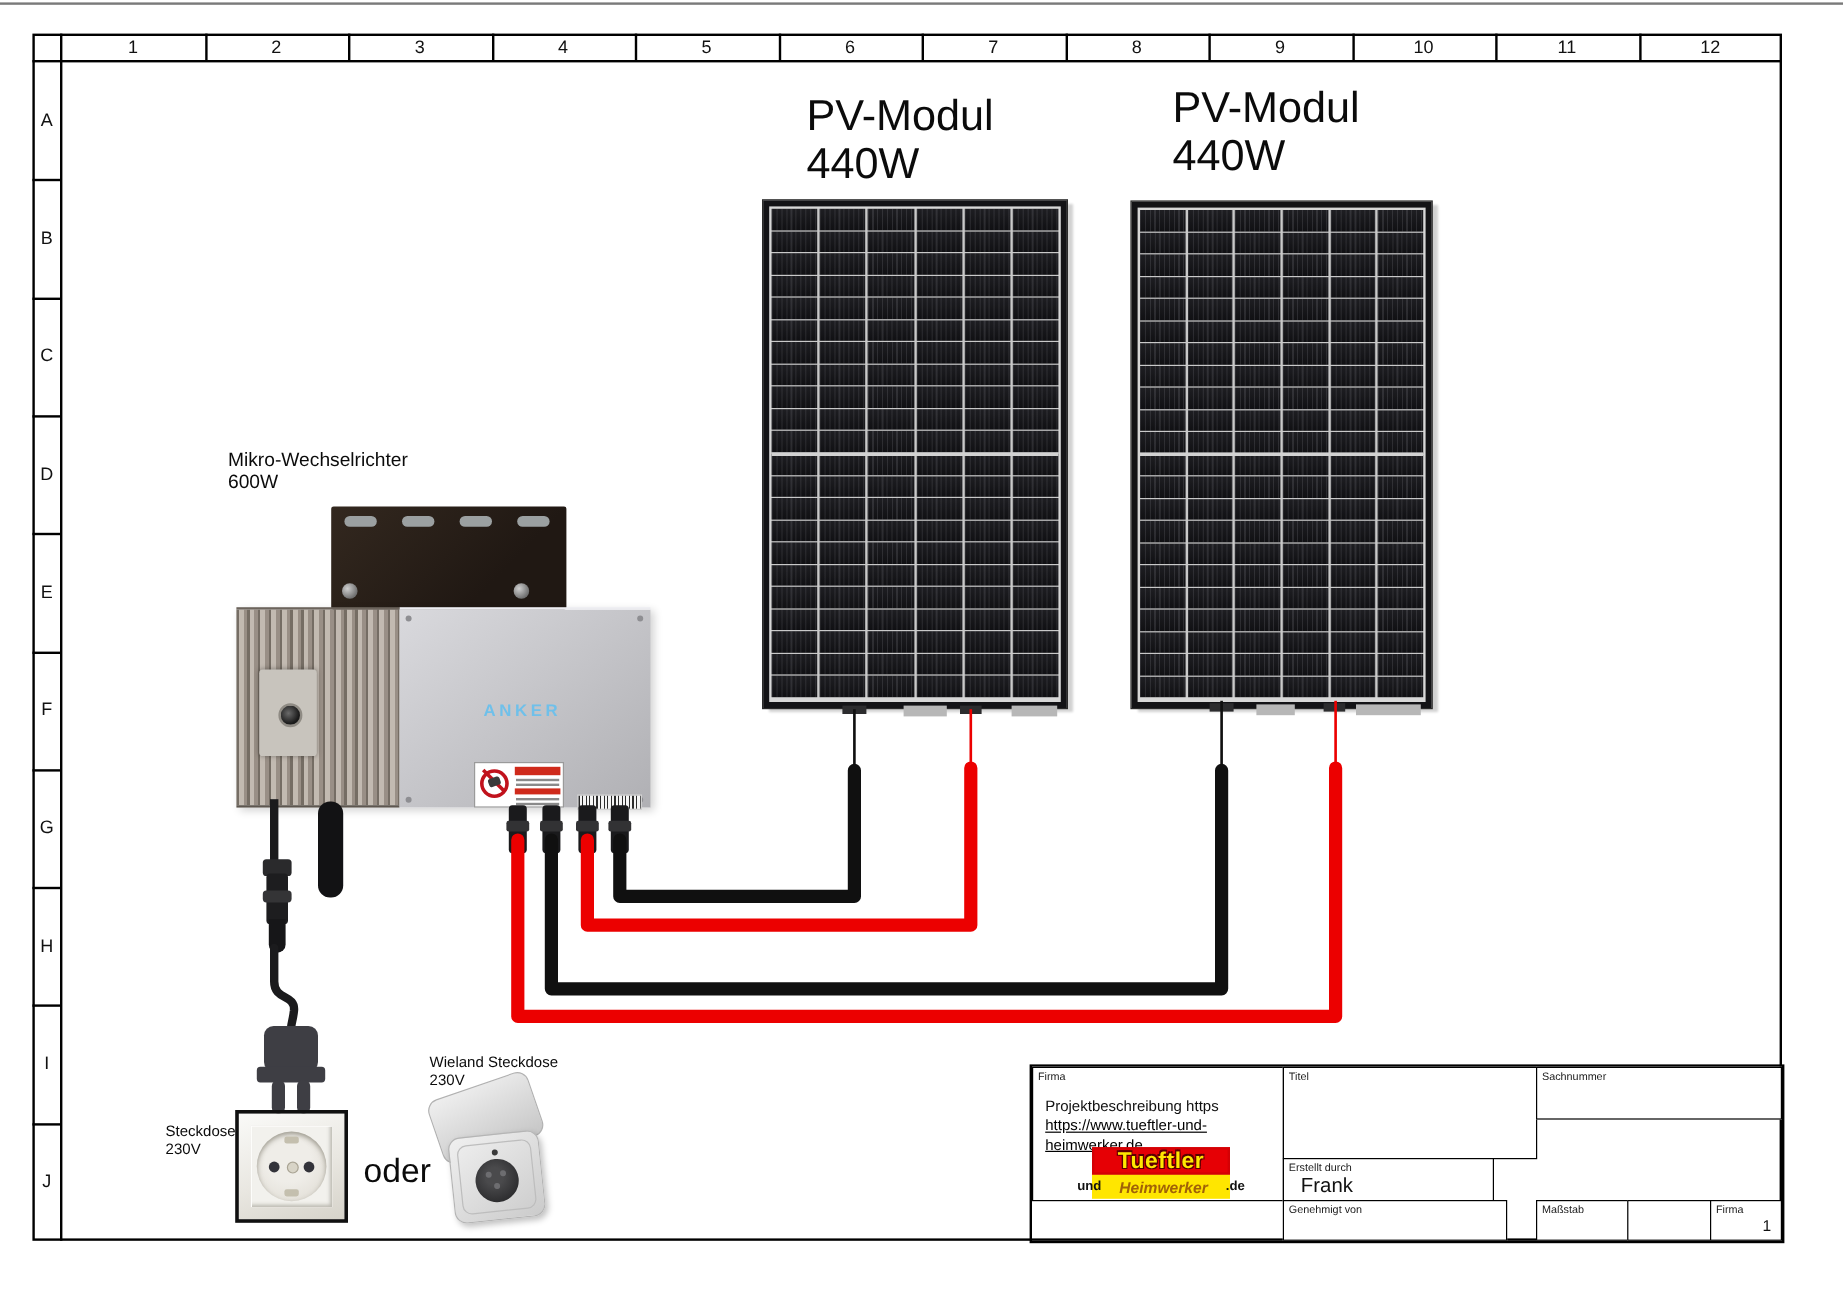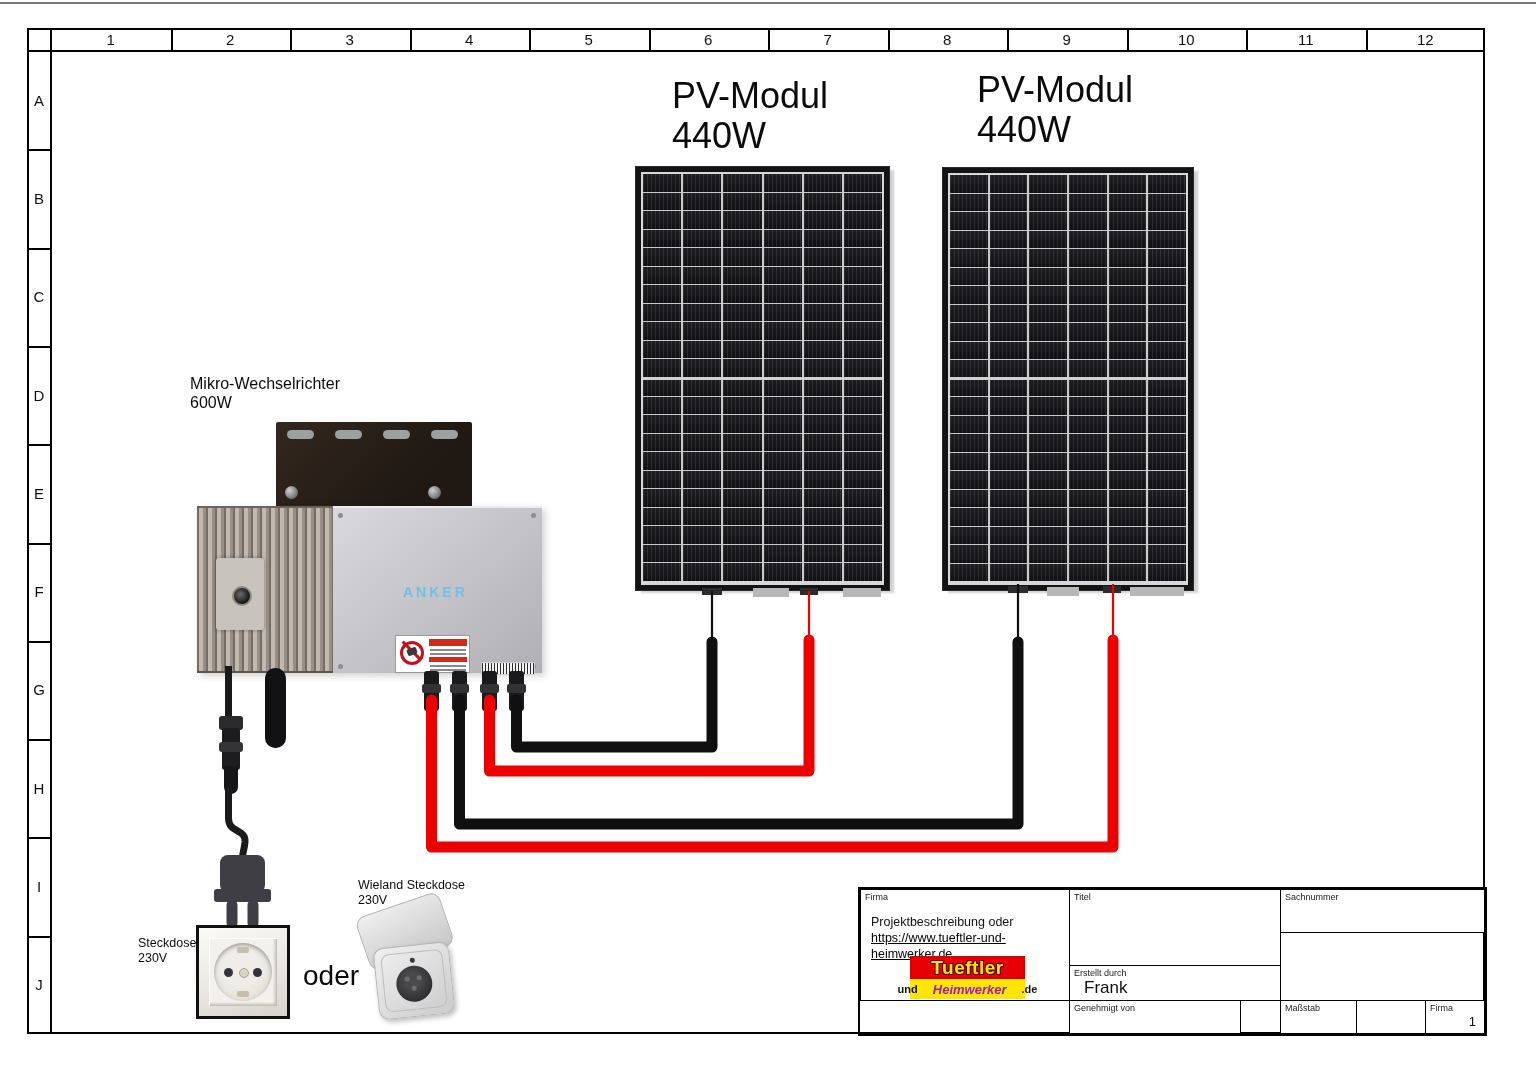--- a/index.html
+++ b/index.html
@@ -80,21 +80,21 @@
   .tb-cell{position:absolute;border:1px solid #000;box-sizing:border-box;background:#fff;}
   .tb-lab{position:absolute;left:4px;top:2px;font-size:9px;color:#1a1a1a;}
   #tb{position:absolute;left:858px;top:887px;width:629px;height:149px;border:2px solid #000;box-sizing:border-box;}
   #logo-red{position:absolute;left:49px;top:66px;width:115px;height:23px;background:#e60005;border:2px solid #d40004;
             display:flex;align-items:center;justify-content:center;box-sizing:border-box;}
   #logo-red span{font-size:19px;font-weight:bold;color:#ffe600;letter-spacing:0.5px;
             text-shadow:1px 1px 0 #5a0000,-1px 1px 0 #5a0000,1px -1px 0 #5a0000,-1px -1px 0 #5a0000;}
   #logo-yellow{position:absolute;left:49px;top:89px;width:115px;height:20px;background:#ffe600;
             display:flex;align-items:center;justify-content:center;gap:15px;}
   #logo-yellow .u{font-size:11px;font-weight:bold;color:#111;}
-  #logo-yellow .h{font-size:13px;font-weight:bold;color:#a21caf;font-style:italic;}
+  #logo-yellow .h{font-size:13px;font-weight:bold;color:#a16207;font-style:italic;}
   #logo-yellow .d{font-size:11px;font-weight:bold;color:#111;}
   a.tb-link{color:#000;text-decoration:underline;}
 </style>
 </head>
 <body>
 
 <div id="canvas">
 
   <div class="line" style="left:0;top:2px;width:1536px;height:2px;background:#7a7a7a;"></div>
 
@@ -555,40 +555,40 @@
         <div class="wpin" style="left:21px;top:10px;"></div>
         <div class="wpin" style="left:15px;top:20px;"></div>
       </div>
     </div>
   </div>
 
   <div id="tb"></div>
   <div class="tb-cell" style="left:860px;top:889px;width:210px;height:112px;">
     <div class="tb-lab">Firma</div>
     <div class="abs" style="left:10px;top:24px;font-size:12.5px;line-height:16px;">
-      <div>Projektbeschreibung oder</div>
+      <div>Projektbeschreibung https</div>
       <a class="tb-link" href="#">https://www.tueftler-und-heimwerker.de</a>
     </div>
     <div id="logo-red">
       <span>Tueftler</span>
     </div>
     <div id="logo-yellow">
       <span class="u">und</span>
       <span class="h">Heimwerker</span>
       <span class="d">.de</span>
     </div>
   </div>
   <div class="tb-cell" style="left:1069px;top:889px;width:212px;height:77px;">
     <div class="tb-lab">Titel</div>
   </div>
-  <div class="tb-cell" style="left:1069px;top:965px;width:212px;height:36px;">
+  <div class="tb-cell" style="left:1069px;top:965px;width:176px;height:36px;">
     <div class="tb-lab">Erstellt durch</div>
     <div class="abs" style="left:14px;top:12px;font-size:17px;">Frank</div>
   </div>
-  <div class="tb-cell" style="left:1069px;top:1000px;width:172px;height:34px;">
+  <div class="tb-cell" style="left:1069px;top:1000px;width:187px;height:34px;">
     <div class="tb-lab">Genehmigt von</div>
   </div>
   <div class="tb-cell" style="left:1280px;top:889px;width:205px;height:44px;">
     <div class="tb-lab">Sachnummer</div>
   </div>
   <div class="tb-cell" style="left:1280px;top:1000px;width:77px;height:34px;">
     <div class="tb-lab">Maßstab</div>
   </div>
   <div class="tb-cell" style="left:1356px;top:1000px;width:70px;height:34px;"></div>
   <div class="tb-cell" style="left:1425px;top:1000px;width:60px;height:34px;">

